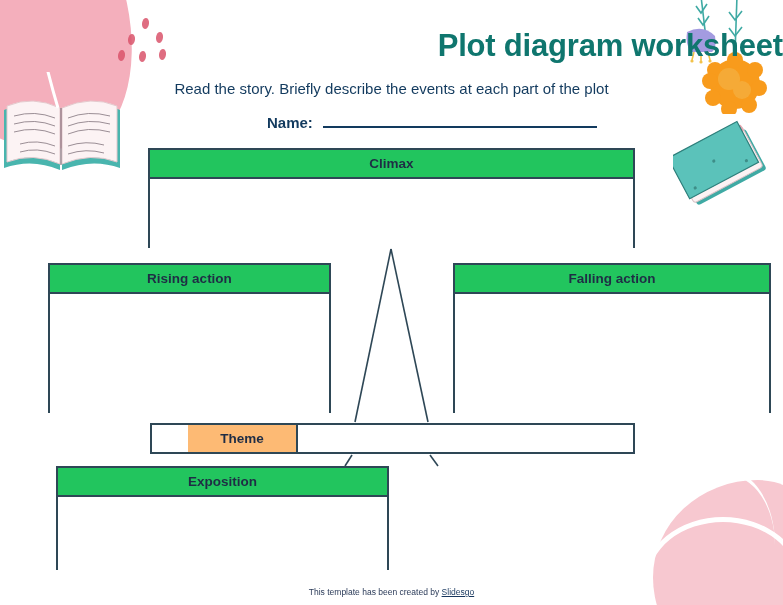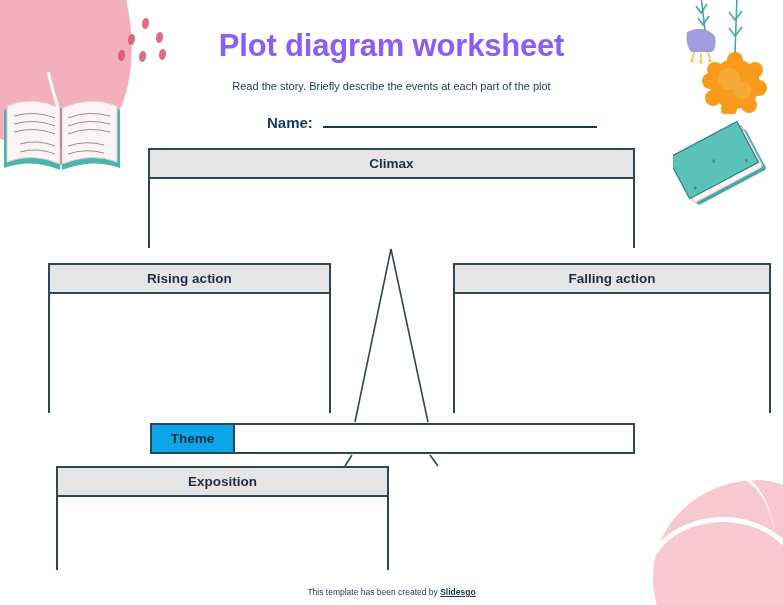--- a/index.html
+++ b/index.html
@@ -62,31 +62,31 @@
   #book-open { left: 2px; top: 72px; width: 120px; height: 105px; }
   
   #book-closed { right: 12px; top: 118px; width: 98px; height: 100px; }
   
   #flowers { right: 8px; top: -4px; width: 110px; height: 118px; }
 
   
   #title {
     position: absolute;
     left: 0; right: 0; top: 28px;
-    text-align: center;
+    text-align: right;
     font-size: 31px;
     font-weight: bold;
-    color: #8b5cf6;
+    color: #0f766e;
     letter-spacing: -.2px;
   }
   #subtitle {
     position: absolute;
     left: 0; right: 0; top: 80px;
     text-align: center;
-    font-size: 11px;
+    font-size: 15px;
     color: #123A5E;
   }
   #name-row {
     position: absolute;
     left: 235px; top: 114px;
     width: 330px;
     display: flex;
     align-items: flex-end;
     gap: 10px;
     margin-left: 32px;
@@ -105,21 +105,21 @@
   }
 
   
   .box {
     position: absolute;
     border: 2px solid #2E4756;
     background: #ffffff;
     box-sizing: border-box;
   }
   .box-header {
-    background: #e5e5e5;
+    background: #22c55e;
     border-bottom: 2px solid #2E4756;
     text-align: center;
     font-size: 13.5px;
     font-weight: bold;
     color: #1F2D45;
     line-height: 27px;
     height: 29px;
     box-sizing: border-box;
   }
   .box-body { background: #ffffff; }
@@ -134,49 +134,50 @@
   #box-theme {
     position: absolute;
     left: 150px; top: 423px;
     width: 485px; height: 31px;
     border: 2px solid #2E4756;
     box-sizing: border-box;
     display: flex;
     background: #ffffff;
   }
   #theme-label {
-    width: 83px;
-    background: #0ea5e9;
+    width: 110px;
+    background: #fdba74;
     border-right: 2px solid #2E4756;
     text-align: center;
     font-size: 13.5px;
     font-weight: bold;
     color: #1F2D45;
     line-height: 27px;
     box-sizing: border-box;
+    margin-left: 36px;
   }
   #theme-body { flex: 1 1 auto; background: #ffffff; }
 
   
   #connectors {
     position: absolute;
     left: 0; top: 0;
     width: 783px; height: 605px;
   }
 
   
   #footer {
     position: absolute;
     left: 0; right: 0; bottom: 8px;
     text-align: center;
     font-size: 8.5px;
     color: #2A3A58;
   }
   #footer-link {
-    font-weight: bold;
+    font-weight: normal;
     text-decoration: underline;
     color: #17365D;
   }
 </style>
 </head>
 <body>
 
 <div id="page">
 
   <div class="deco" id="blob-topleft"></div>

